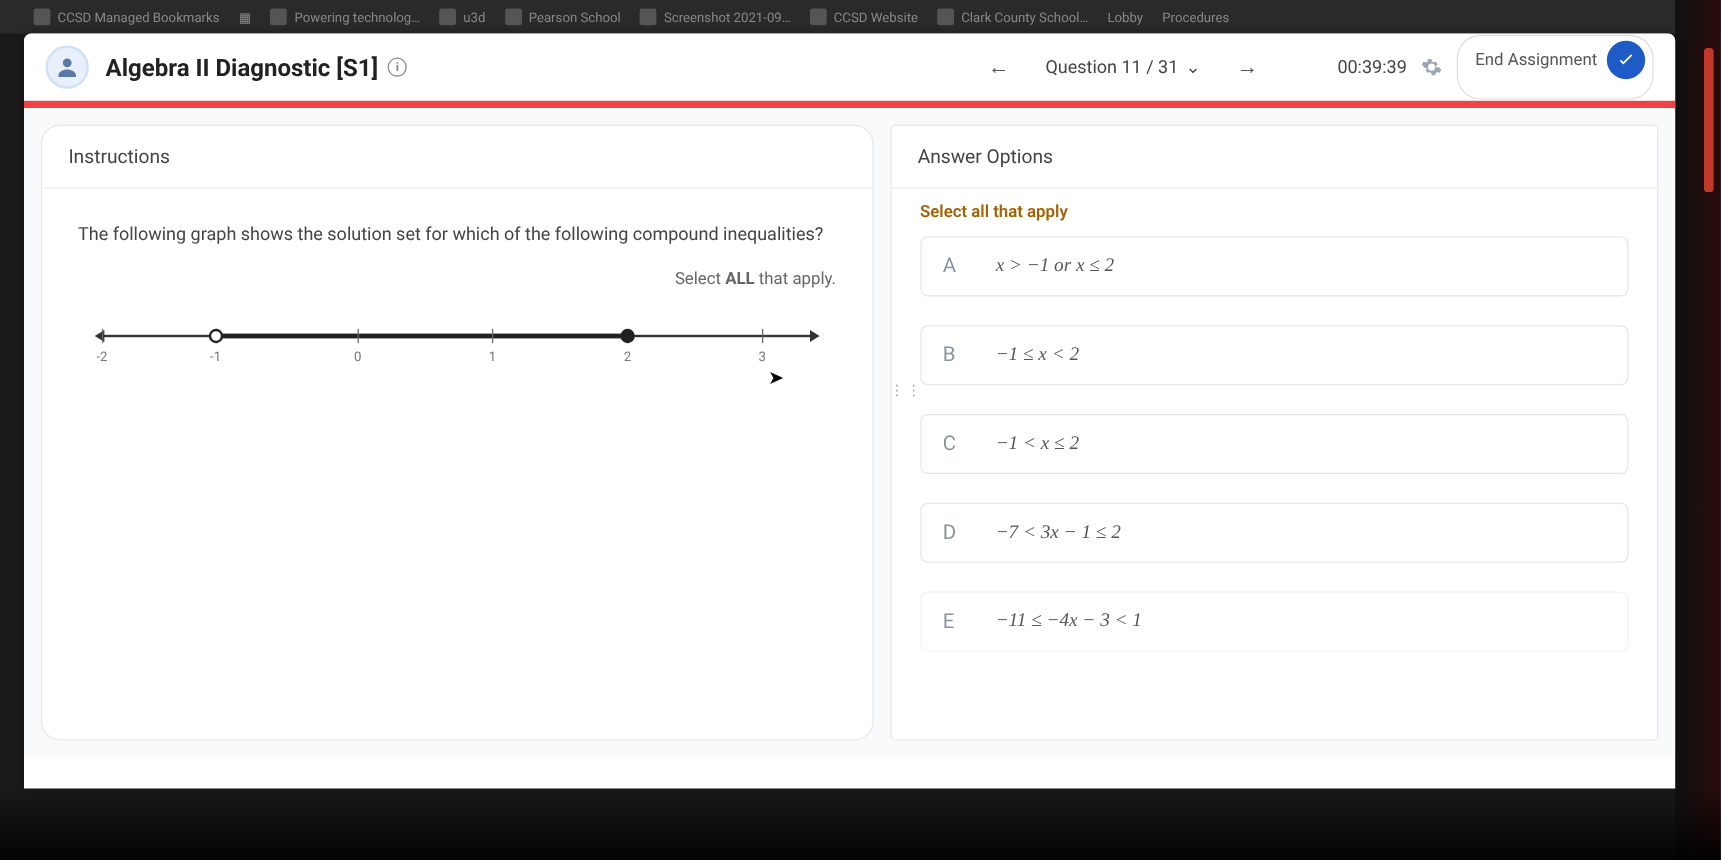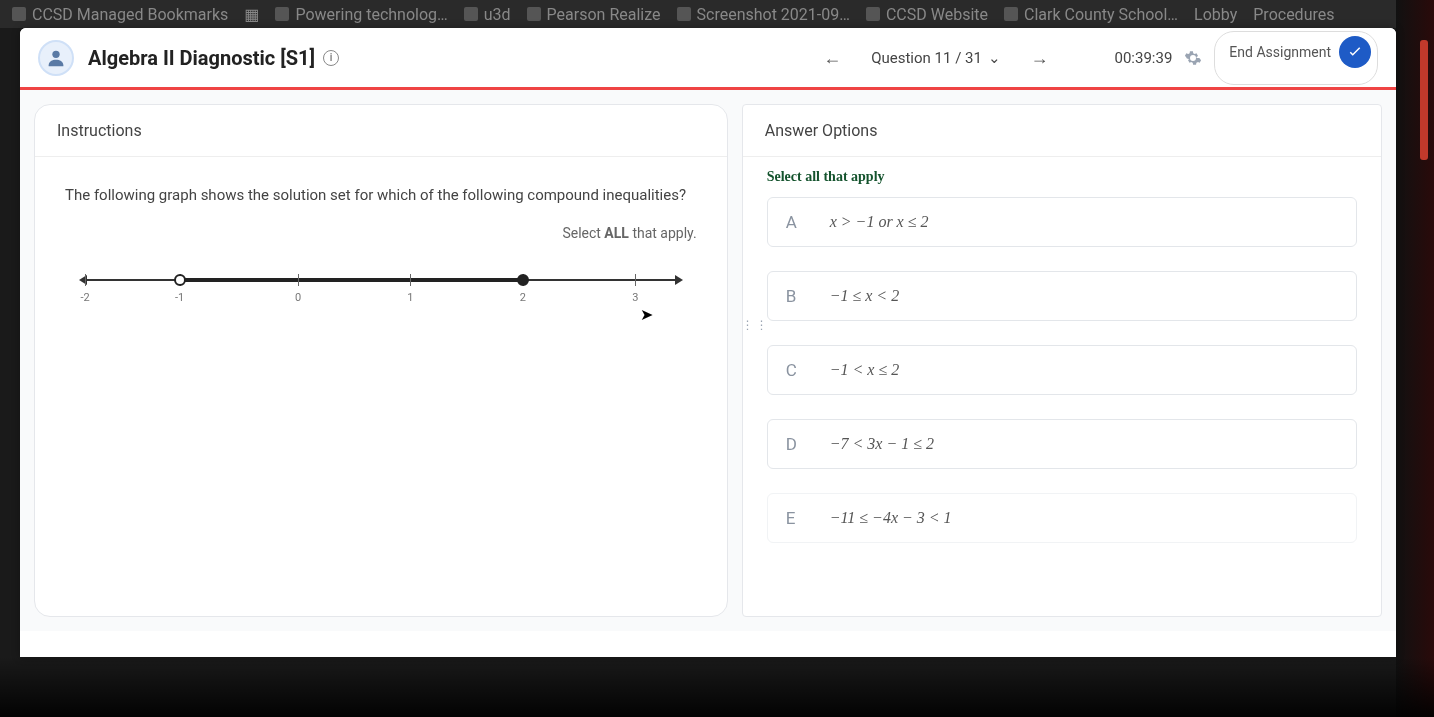--- a/index.html
+++ b/index.html
@@ -9,24 +9,24 @@
     width: 1434px;
     height: 717px;
     overflow: hidden;
     position: relative;
   }
   .browser-chrome {
     height: 28px;
     background: #2a2a2a;
     display: flex;
     align-items: center;
-    padding: 0 12px;
+    padding: 0 28px;
     gap: 16px;
     color: #888;
-    font-size: 16px;
+    font-size: 11px;
     white-space: nowrap;
     overflow: hidden;
   }
   .browser-chrome .bm { display:flex; align-items:center; gap:6px; }
   .browser-chrome .ico { width:14px; height:14px; background:#555; border-radius:2px; display:inline-block;}
   .app-frame {
     position: absolute;
     top: 28px;
     left: 20px;
     right: 38px;
@@ -46,21 +46,21 @@
     color: #cfe0ff;
     font-size: 11px;
     font-style: italic;
   }
   .header-row {
     height: 62px;
     display: flex;
     align-items: center;
     padding: 0 18px;
     background: #fff;
-    border-bottom: 3px solid #ef4444;
+    border-bottom: 6px solid #ef4444;
   }
   .avatar {
     width: 36px; height: 36px;
     border-radius: 50%;
     background: #e8f0fb;
     border: 2px solid #cfe0f7;
     display:flex; align-items:center; justify-content:center;
     margin-right: 14px;
   }
   .avatar svg { width:22px; height:22px; fill:#5a7aa5; }
@@ -139,21 +139,21 @@
     position:absolute; top:-1px; height:4px; background:#222;
   }
   .tick { position:absolute; top:-5px; width:1px; height:12px; background:#666;}
   .tick-label { position:absolute; top:12px; font-size:11px; color:#777; transform:translateX(-50%);}
   .dot { position:absolute; top:-5px; width:12px; height:12px; border-radius:50%; transform:translateX(-50%);}
   .dot.open { background:#fff; border:2px solid #222;}
   .dot.closed { background:#222; border:2px solid #222;}
 
   .right-sub {
     padding: 12px 24px;
-    font-size:14px; font-weight:600; color:#14532d;font-family:Liberation Serif, serif;
+    font-size:14px; font-weight:600; color:#a16207;
   }
   .options { padding: 0 24px 20px 24px; display:flex; flex-direction:column; gap:24px;}
   .opt {
     display:flex; align-items:center; gap:24px;
     padding: 14px 18px;
     border:1px solid #e3e6ea;
     border-radius:6px;
     cursor:pointer;
     background:#fff;
   }
@@ -195,21 +195,21 @@
   <span class="bm">
       <span class="ico"></span>
       <span>Powering technolog…</span>
     </span>
   <span class="bm">
       <span class="ico"></span>
       <span>u3d</span>
     </span>
   <span class="bm">
       <span class="ico"></span>
-      <span>Pearson Realize</span>
+      <span>Pearson School</span>
     </span>
   <span class="bm">
       <span class="ico"></span>
       <span>Screenshot 2021-09…</span>
     </span>
   <span class="bm">
       <span class="ico"></span>
       <span>CCSD Website</span>
     </span>
   <span class="bm">

